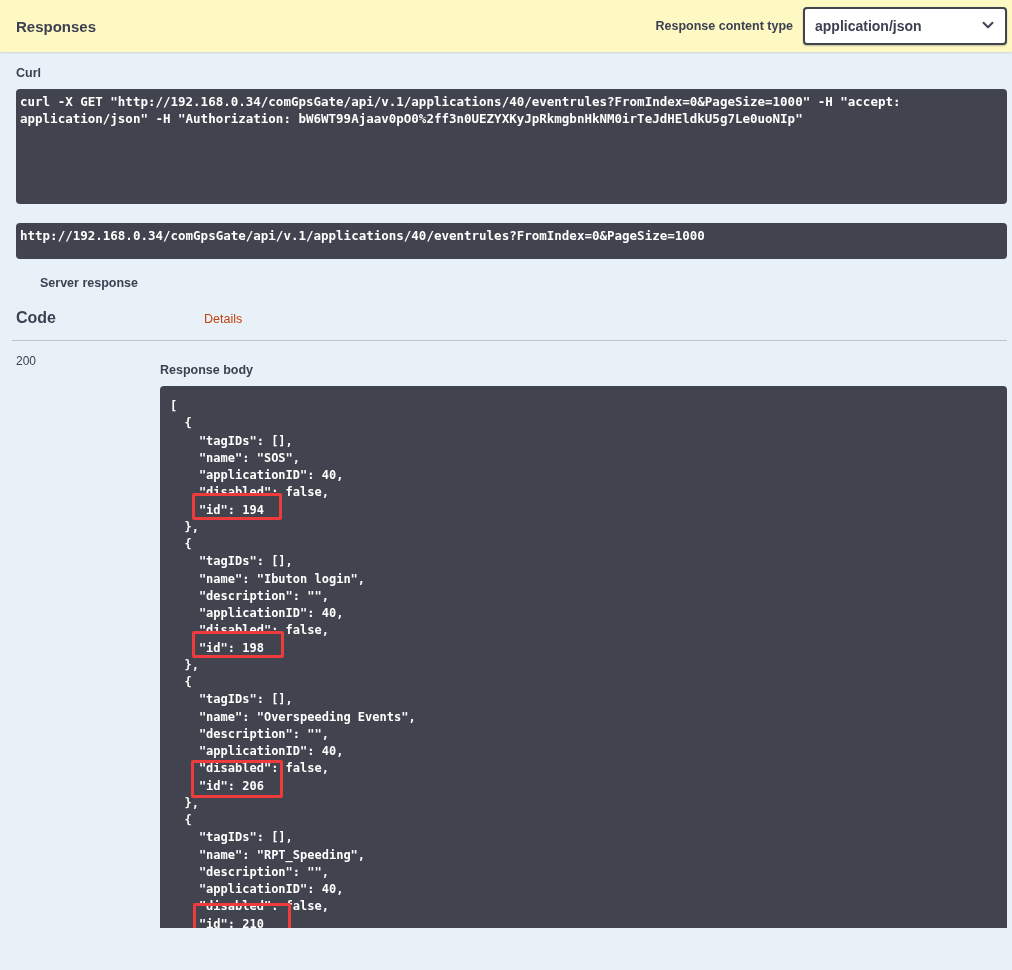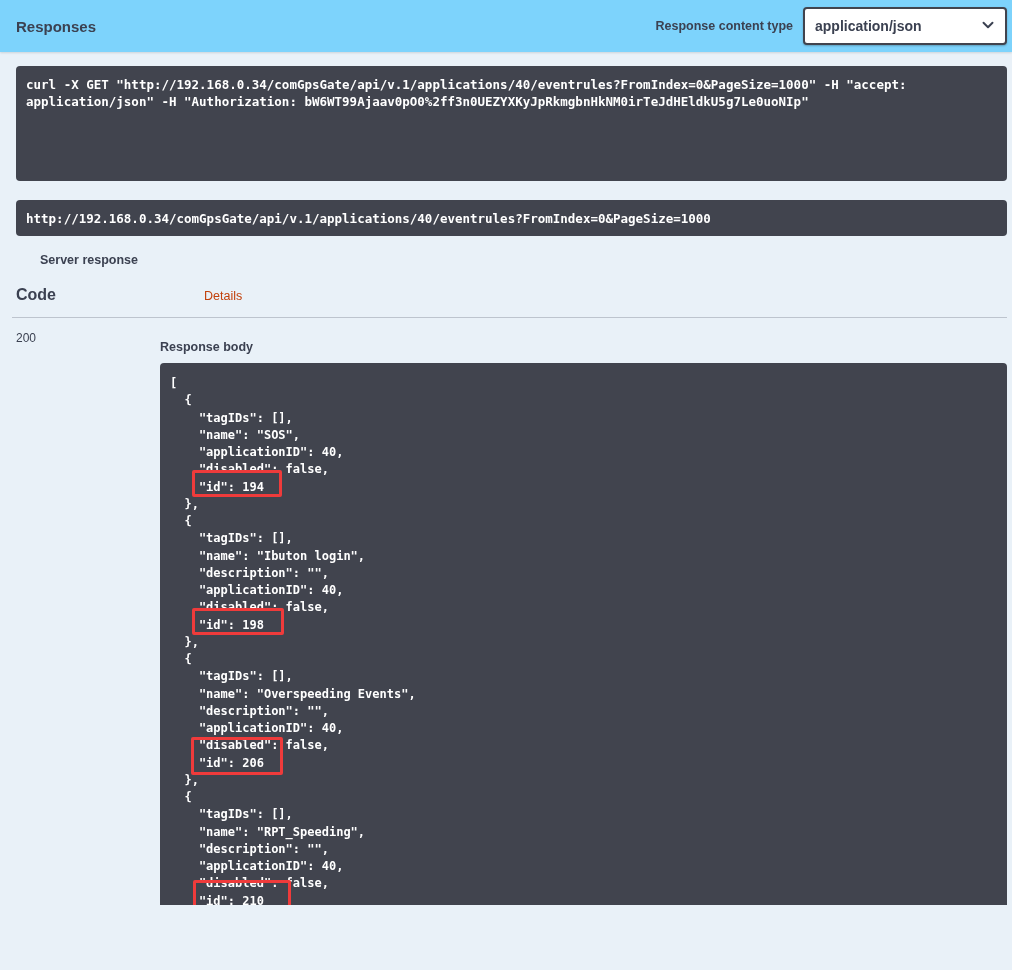--- a/index.html
+++ b/index.html
@@ -5,21 +5,21 @@
   * { box-sizing: border-box; margin: 0; padding: 0; }
   html, body {
     width: 1012px; height: 970px; overflow: hidden;
     background: #ffffff;
     font-family: "Liberation Sans", sans-serif;
   }
   .opblock { width: 1012px; height: 970px; position: relative; }
 
   
   .section-header {
-    height: 52px; background: #7dd3fc;
+    height: 52px; background: #fef9c3;
     display: flex; align-items: center; justify-content: space-between;
     padding: 0 5px 0 16px;
     box-shadow: 0 1px 2px rgba(0,0,0,0.12);
     position: relative; z-index: 2;
   }
   .section-title { font-size: 15px; font-weight: bold; color: #3b4151; }
   .content-type-wrap { display: flex; align-items: center; }
   .content-type-label { font-size: 12.5px; font-weight: bold; color: #3b4151; margin-right: 10px; }
   .select-wrap { position: relative; width: 204px; height: 38px; }
   .select-wrap select {
@@ -45,21 +45,21 @@
   }
   .block-label {
     font-size: 12.5px; font-weight: bold; color: #3b4151;
     margin: 0 0 9px 0;
   }
   .codebox {
     background: #41444e; color: #ffffff;
     border-radius: 4px;
     font-family: "DejaVu Sans Mono", monospace;
     font-weight: bold; font-size: 12.5px; line-height: 17px;
-    padding: 10px;
+    padding: 4px;
     white-space: pre-wrap; word-wrap: break-word;
   }
   .curl-box { height: 115px; margin-bottom: 19px; overflow: hidden; }
   .url-box  { height: 36px; margin-bottom: 17px; overflow: hidden; white-space: nowrap; }
   .server-response-label { margin-bottom: 19px; margin-left: 24px; }
 
   
   .resp-headers { display: flex; padding-bottom: 13px; gap: 44px; }
   .col-status-header { width: 144px; font-size: 16px; font-weight: bold; color: #3b4151; }
   .col-details-header { font-size: 12.5px; font-weight: normal; color: #c2410c; padding-top: 3px; }
@@ -102,20 +102,21 @@
           <svg width="18" height="18" viewBox="0 0 24 24" fill="none" stroke="#3b4151" stroke-width="2.6" stroke-linecap="round" stroke-linejoin="round">
               <polyline points="6 9 12 15 18 9"></polyline>
             </svg>
         </span>
       </div>
     </div>
   </div>
 
   <div class="panel-body">
 
+    <div class="block-label">Curl</div>
     <div class="codebox curl-box">curl -X GET "http://192.168.0.34/comGpsGate/api/v.1/applications/40/eventrules?FromIndex=0&amp;PageSize=1000" -H "accept: application/json" -H "Authorization: bW6WT99Ajaav0pO0%2ff3n0UEZYXKyJpRkmgbnHkNM0irTeJdHEldkU5g7Le0uoNIp"</div>
 
     <div class="codebox url-box">http://192.168.0.34/comGpsGate/api/v.1/applications/40/eventrules?FromIndex=0&amp;PageSize=1000</div>
 
     <div class="block-label server-response-label">Server response</div>
 
     <div class="resp-headers">
       <div class="col-status-header">Code</div>
       <div class="col-details-header">Details</div>
     </div>

